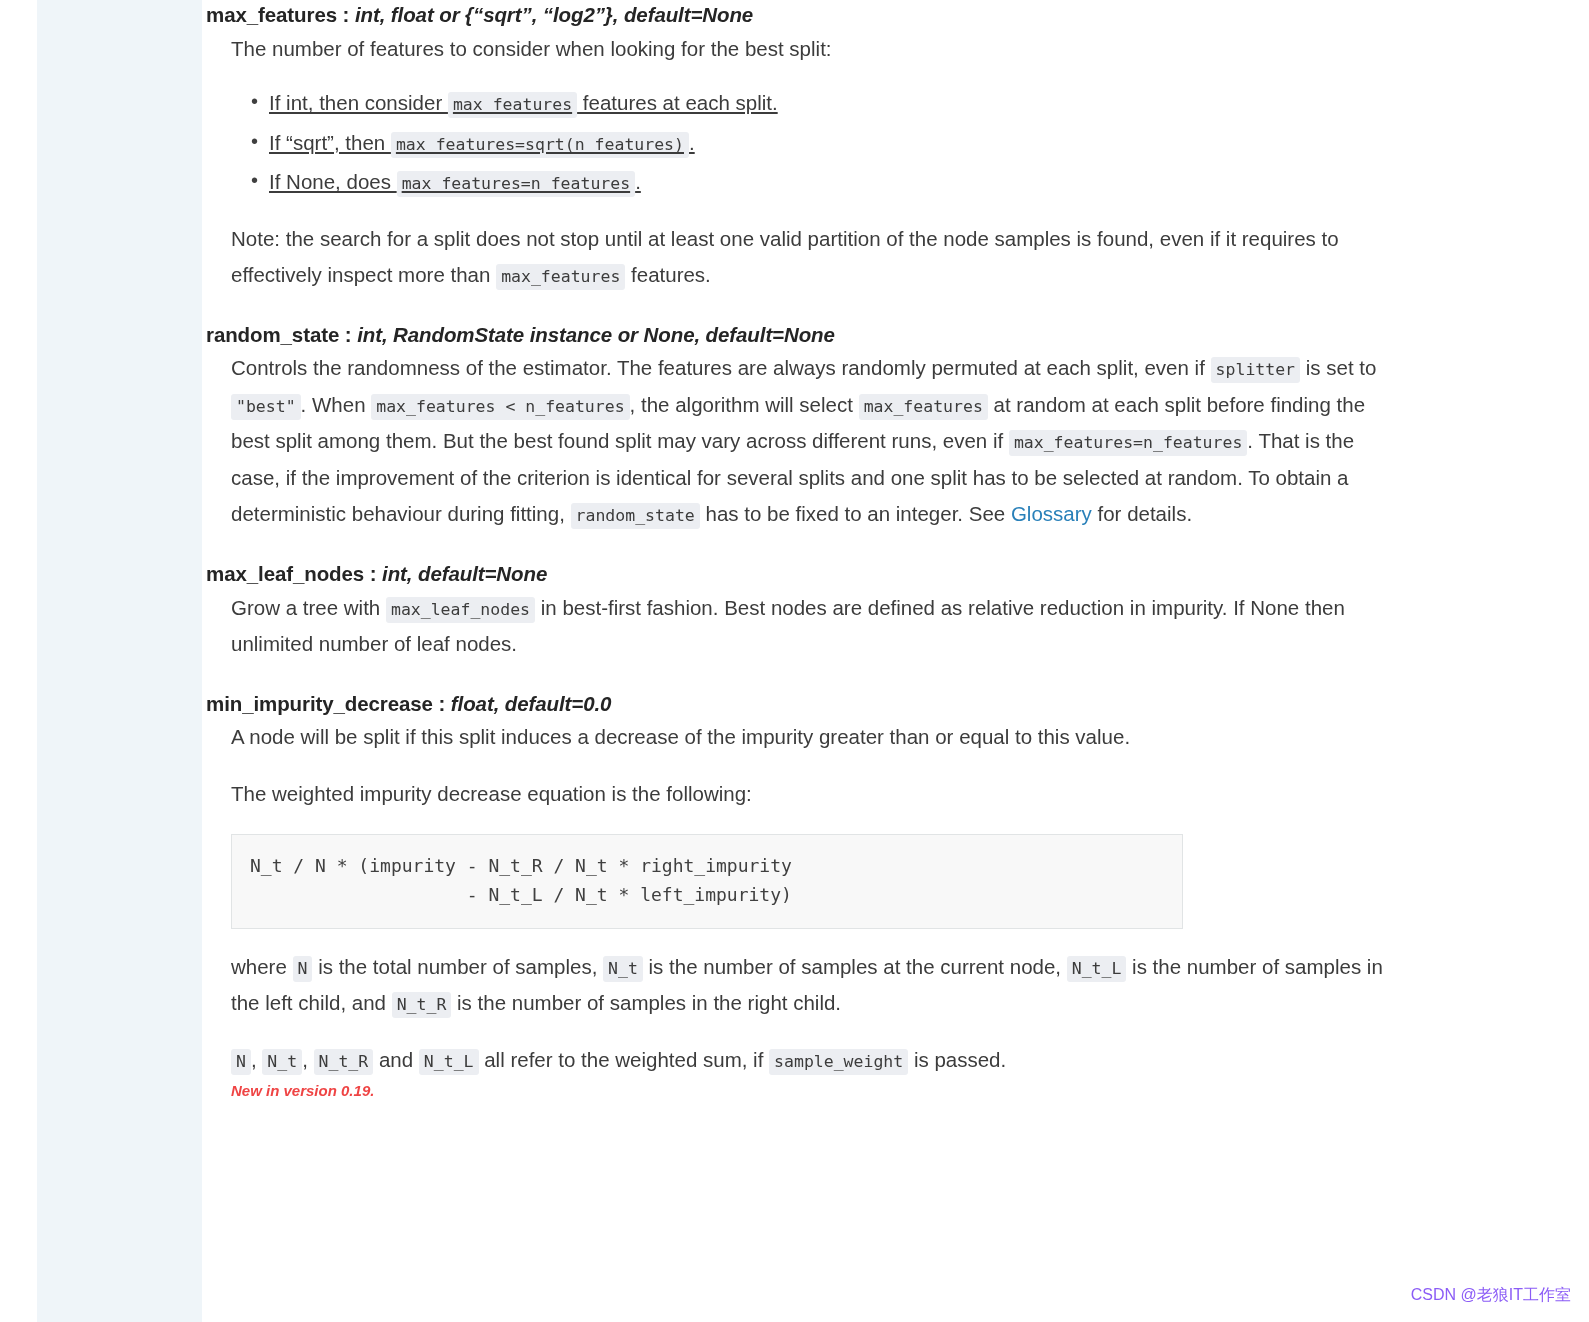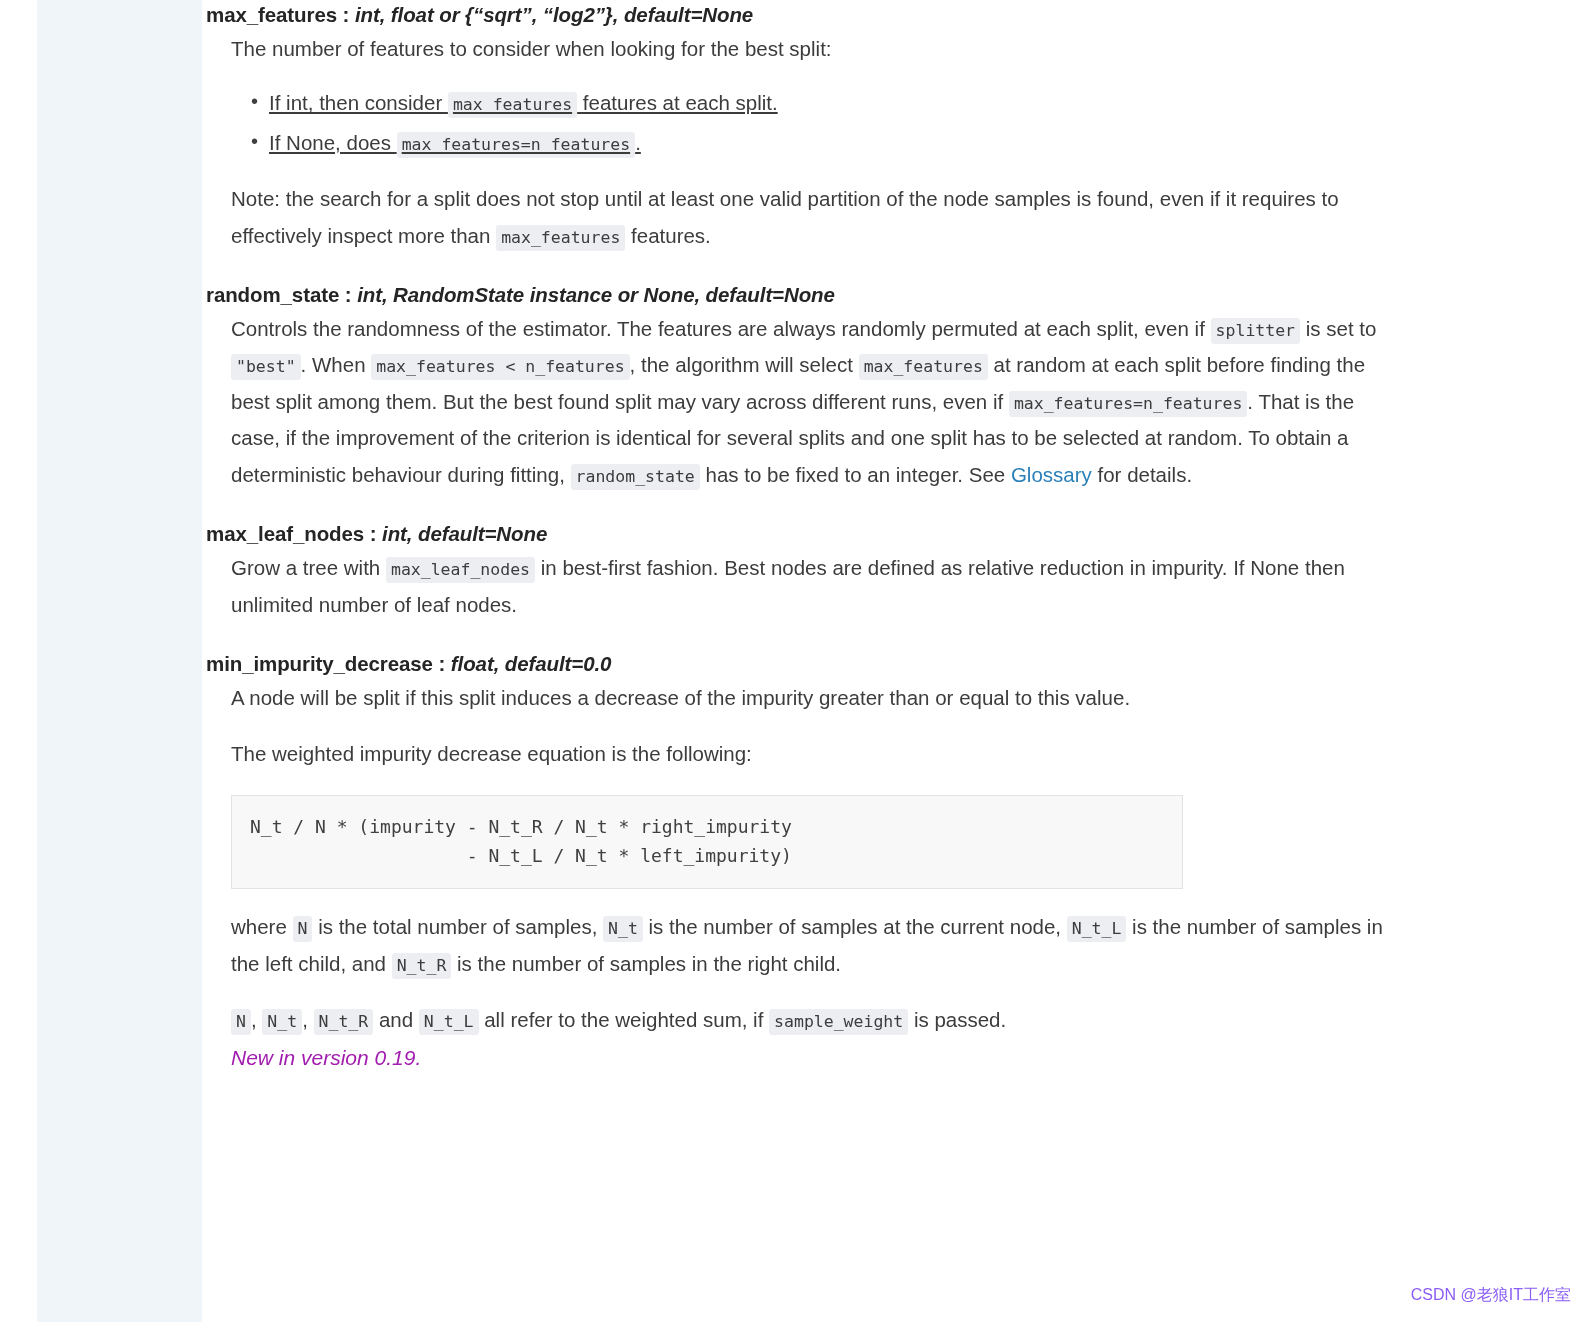--- a/index.html
+++ b/index.html
@@ -102,23 +102,24 @@
     line-height: 1.62;
     color: #404040;
     white-space: pre;
   }
   a.glossary-link {
     color: #2980b9;
     text-decoration: none;
   }
   .versionmodified {
     font-style: italic;
-    font-size: 21px;
-    color: #a21caf;
+    font-size: 15px;
+    color: #ef4444;
     margin-top: 24px;
+    font-weight: bold;
   }
   .watermark {
     position: absolute;
     right: 18px;
     bottom: 16px;
     font-size: 16px;
     color: #8b5cf6;
     font-family: "Liberation Sans", sans-serif;
     white-space: nowrap;
   }
@@ -130,20 +131,21 @@
 <div class="sidebar-strip"></div>
 
 <div class="doc-area">
 
   <div class="param-block">
     <div class="param-term"><span>max_features</span><span> : </span><span class="ptype">int, float or {“sqrt”, “log2”}, default=None</span></div>
     <div class="param-def">
       <p>The number of features to consider when looking for the best split:</p>
       <ul class="bullets">
         <li><span>If int, then consider </span><code class="inline">max_features</code><span> features at each split.</span></li>
+        <li><span>If “sqrt”, then </span><code class="inline">max_features=sqrt(n_features)</code><span>.</span></li>
         <li><span>If None, does </span><code class="inline">max_features=n_features</code><span>.</span></li>
       </ul>
       <p class="para-gap"><span>Note: the search for a split does not stop until at least one valid partition of the node samples is found, even if it requires to effectively inspect more than </span><code class="inline">max_features</code><span> features.</span></p>
     </div>
   </div>
 
   <div class="spacer-md"></div>
 
   <div class="param-block">
     <div class="param-term"><span>random_state</span><span> : </span><span class="ptype">int, RandomState instance or None, default=None</span></div>

